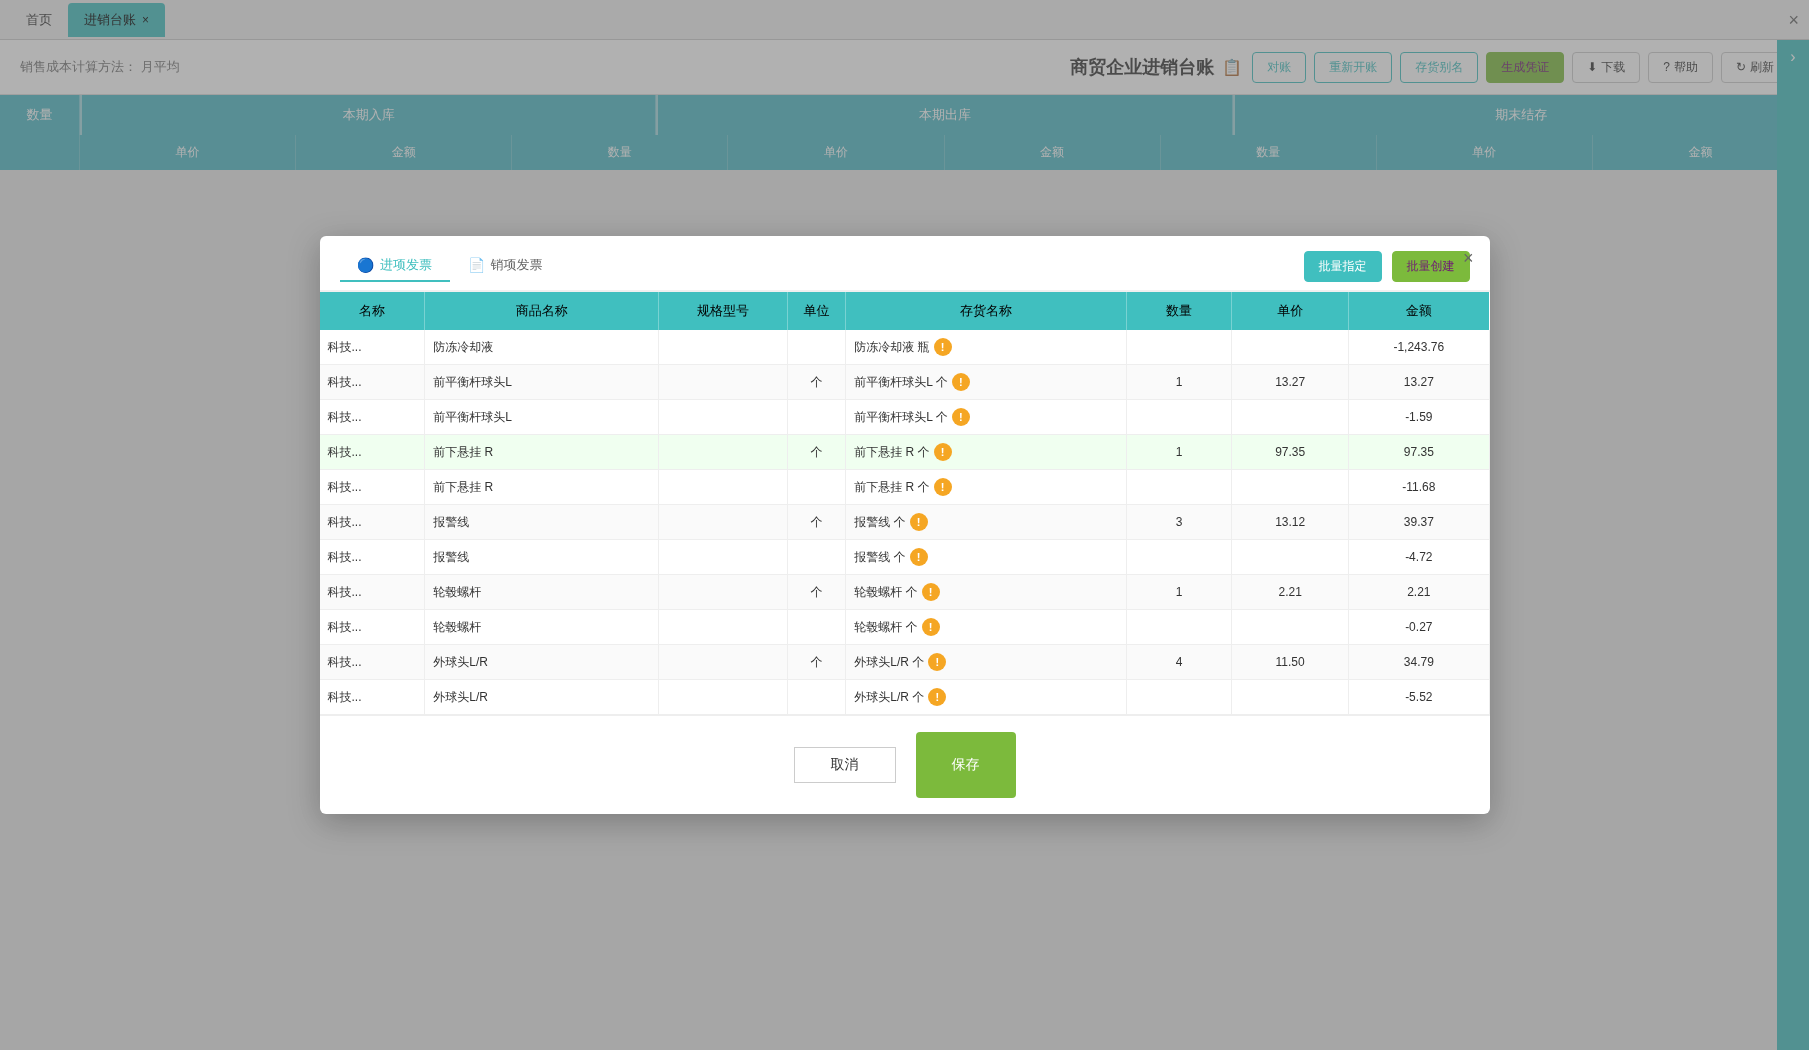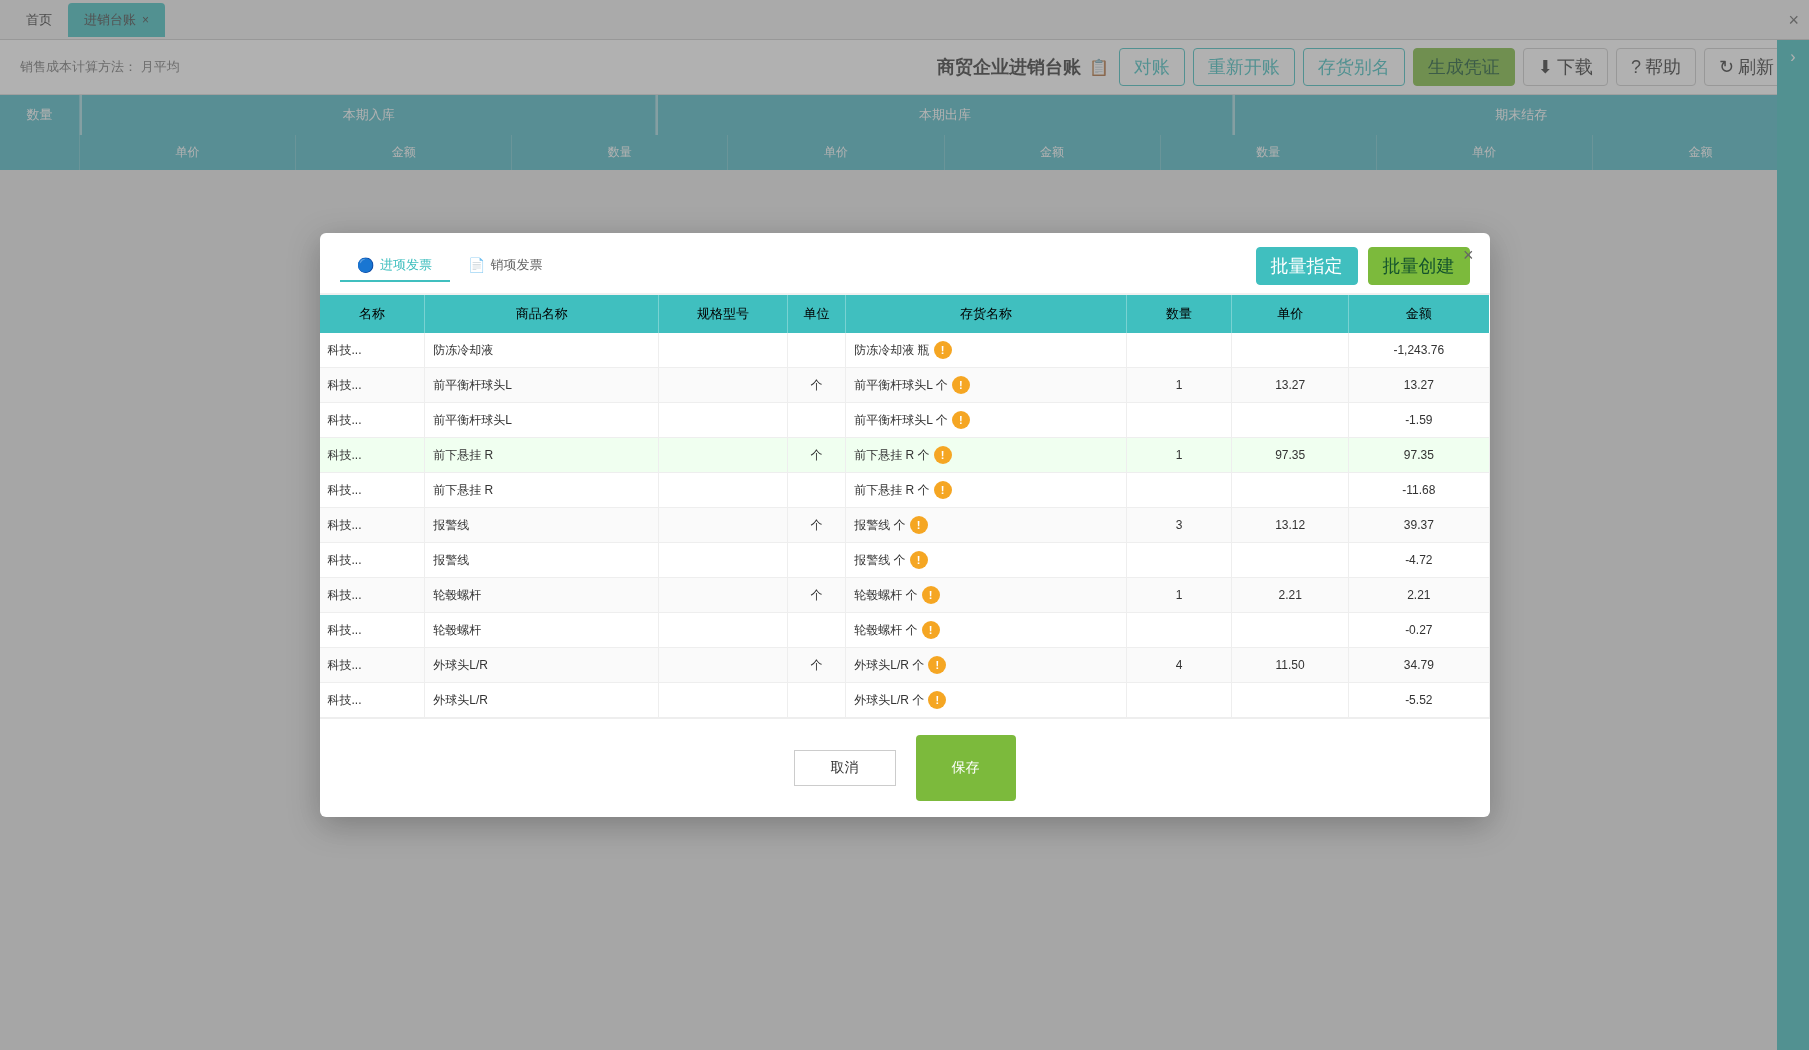--- a/index.html
+++ b/index.html
@@ -7,38 +7,38 @@
 
     
     .tab-bar {
       display: flex; align-items: center; background: #f0f0f0; border-bottom: 1px solid #ccc;
       height: 40px; padding: 0 10px; position: relative;
     }
     .tab-item {
       padding: 8px 16px; cursor: pointer; font-size: 13px; color: #333; border-radius: 4px 4px 0 0;
     }
     .tab-item.active {
-      background: #40bfbf; color: #404040; display: flex; align-items: center; gap: 6px;
+      background: #40bfbf; color: #000000; display: flex; align-items: center; gap: 6px;
     }
     .tab-close { cursor: pointer; font-size: 12px; }
     .window-close {
       position: absolute; right: 10px; top: 50%; transform: translateY(-50%);
       font-size: 18px; cursor: pointer; color: #666;
     }
 
     
     .toolbar {
       background: #fff; height: 55px; display: flex; align-items: center;
       padding: 0 20px; border-bottom: 1px solid #ddd; gap: 10px;
     }
     .toolbar-left { font-size: 13px; color: #737373; flex: 1; }
     .toolbar-title { font-size: 18px; font-weight: bold; color: #333; display: flex; align-items: center; gap: 8px; }
     .toolbar-right { display: flex; align-items: center; gap: 8px; }
-    .btn { padding: 6px 14px; border-radius: 4px; border: 1px solid #ccc; cursor: pointer; font-size: 18px; background: #fff; color: #333; }
-    .btn-primary { background: #7cba3c; color: #14532d; border-color: #7cba3c; }
+    .btn { padding: 6px 14px; border-radius: 4px; border: 1px solid #ccc; cursor: pointer; font-size: 12px; background: #fff; color: #333; }
+    .btn-primary { background: #7cba3c; color: #701a75; border-color: #7cba3c; }
     .btn-outline { border: 1px solid #40bfbf; color: #40bfbf; background: #fff; }
     .btn-icon { display: flex; align-items: center; gap: 4px; }
 
     
     .section-header {
       display: flex; background: #4db8c4; color: #fff; height: 40px;
     }
     .section-col {
       flex: 1; display: flex; align-items: center; justify-content: center;
       border-right: 1px solid rgba(255,255,255,0.3); font-size: 13px;

